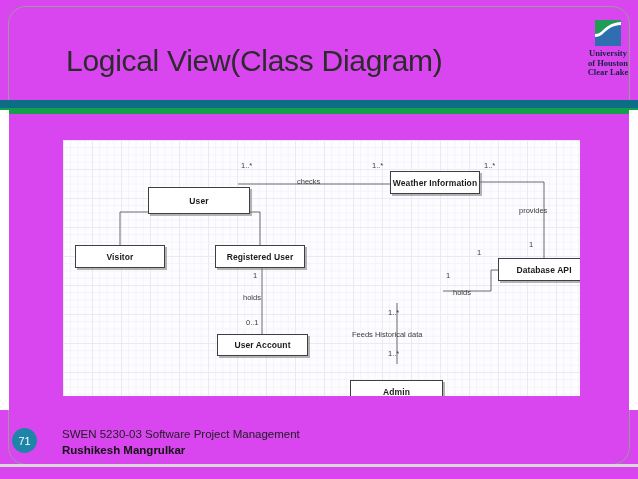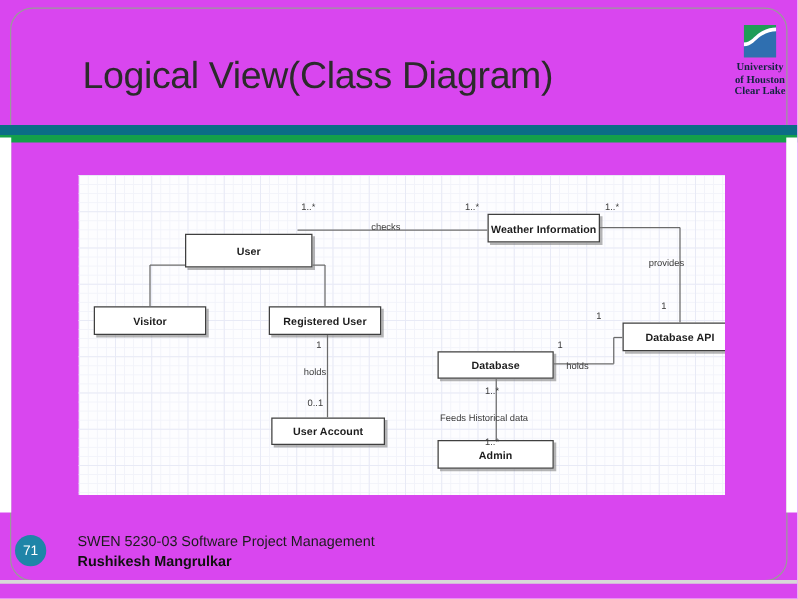--- a/index.html
+++ b/index.html
@@ -257,22 +257,21 @@
 
       <polygon points="130,58 124,68 136,68" fill="#ffffff" stroke="#5a5a5a" stroke-width="1"></polygon>
     </svg>
 
   <div class="uml-box" style="left: 85px; top: 31px; width: 102px; height: 27px; margin-top: 16px;">User</div>
       <div class="uml-box" style="left: 12px; top: 105px; width: 90px; height: 23px;">Visitor</div>
       <div class="uml-box" style="left: 152px; top: 105px; width: 90px; height: 23px;">Registered User</div>
       <div class="uml-box" style="left: 154px; top: 194px; width: 91px; height: 22px;">User Account</div>
       <div class="uml-box" style="left: 327px; top: 31px; width: 90px; height: 23px; text-align: center;">Weather Information</div>
       <div class="uml-box" style="left: 435px; top: 118px; width: 92px; height: 23px;">Database API</div>
-      <div class="uml-box" style="left: 287px; top: 141px; width: 93px; height: 22px;">Database</div>
-      <div class="uml-box" style="left: 287px; top: 212px; width: 93px; height: 23px;">Admin</div>
+      <div class="uml-box" style="left: 287px; top: 240px; width: 93px; height: 23px;">Admin</div>
       <div class="lbl" style="left: 178px; top: 21px;">1..*</div>
       <div class="lbl" style="left: 234px; top: 37px;">checks</div>
       <div class="lbl" style="left: 309px; top: 21px;">1..*</div>
       <div class="lbl" style="left: 421px; top: 21px;">1..*</div>
       <div class="lbl" style="left: 456px; top: 66px;">provides</div>
       <div class="lbl" style="left: 466px; top: 100px;">1</div>
       <div class="lbl" style="left: 414px; top: 108px;">1</div>
       <div class="lbl" style="left: 383px; top: 131px;">1</div>
       <div class="lbl" style="left: 390px; top: 148px;">holds</div>
       <div class="lbl" style="left: 325px; top: 168px;">1..*</div>

